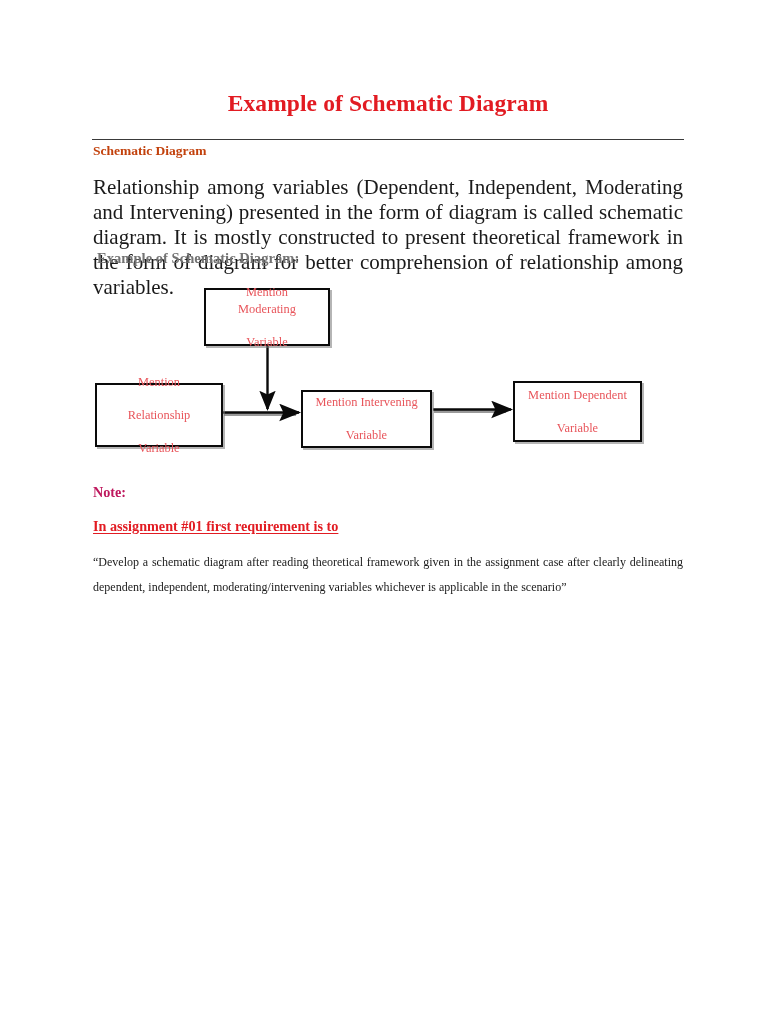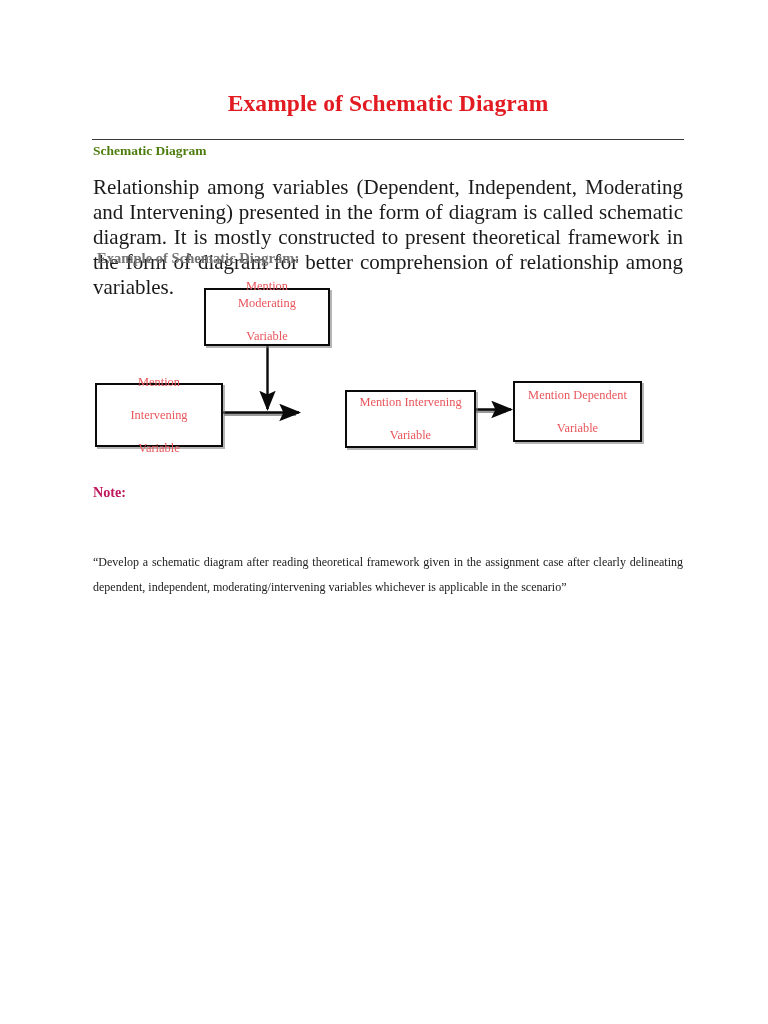--- a/index.html
+++ b/index.html
@@ -46,21 +46,21 @@
     border-top: 1.4px solid #3a3a3a;
   }
 
   
   .section-heading {
     position: absolute;
     left: 89px;
     top: 143px;
     font-size: 13.5px;
     font-weight: bold;
-    color: #4d7c0f;
+    color: #c2410c;
   }
 
   
   .body-para {
     position: absolute;
     left: 89px;
     top: 175px;
     width: 590px;
     font-size: 21px;
     line-height: 25px;
@@ -101,23 +101,23 @@
     justify-content: center;
     text-align: center;
     color: #E8555B;
     font-size: 12.4px;
     line-height: 16.5px;
     z-index: 3;
   }
   .node span { display: block; padding: 0 6px; }
 
   
-  .node-moderating  { left: 200px; top: 288px; width: 126px; height: 58px; align-items: flex-end; }
+  .node-moderating  { left: 200px; top: 288px; width: 126px; height: 58px; }
   .node-independent { left: 91px;  top: 383px; width: 128px; height: 64px; }
-  .node-intervening { left: 297px; top: 390px; width: 131px; height: 58px; margin-left: 44px; }
+  .node-intervening { left: 297px; top: 390px; width: 131px; height: 58px; }
   .node-dependent   { left: 509px; top: 381px; width: 129px; height: 61px; }
 
   .arrow-layer {
     position: absolute;
     left: 0; top: 0;
     width: 768px; height: 1024px;
     z-index: 2;
   }
 
   
@@ -183,31 +183,32 @@
       <line x1="429" y1="409.5" x2="507" y2="409.5" stroke="#0a0a0a" stroke-width="2.6" marker-end="url(#ah)"></line>
 
       <line x1="263.5" y1="346" x2="263.5" y2="409" stroke="#0a0a0a" stroke-width="2.4" marker-end="url(#ah)"></line>
     </svg>
 
     <div class="node node-moderating">
       <span><span>Mention Moderating</span><br><span>Variable</span></span>
     </div>
 
     <div class="node node-independent">
-      <span><span>Mention</span><br><span>Intervening</span><br><span>Variable</span></span>
+      <span><span>Mention</span><br><span>Relationship</span><br><span>Variable</span></span>
     </div>
 
     <div class="node node-intervening">
       <span><span>Mention Intervening</span><br><span>Variable</span></span>
     </div>
 
     <div class="node node-dependent">
       <span><span>Mention Dependent</span><br><span>Variable</span></span>
     </div>
 
   </div>
 
   <div class="note-label">Note:</div>
 
+  <div class="note-requirement">In assignment #01 first requirement is to</div>
 
   <div class="note-quote">“Develop a schematic diagram after reading theoretical framework given in the assignment case after clearly delineating dependent, independent, moderating/intervening variables whichever is applicable in the scenario”</div>
 
 </div>
 
 </body></html>

